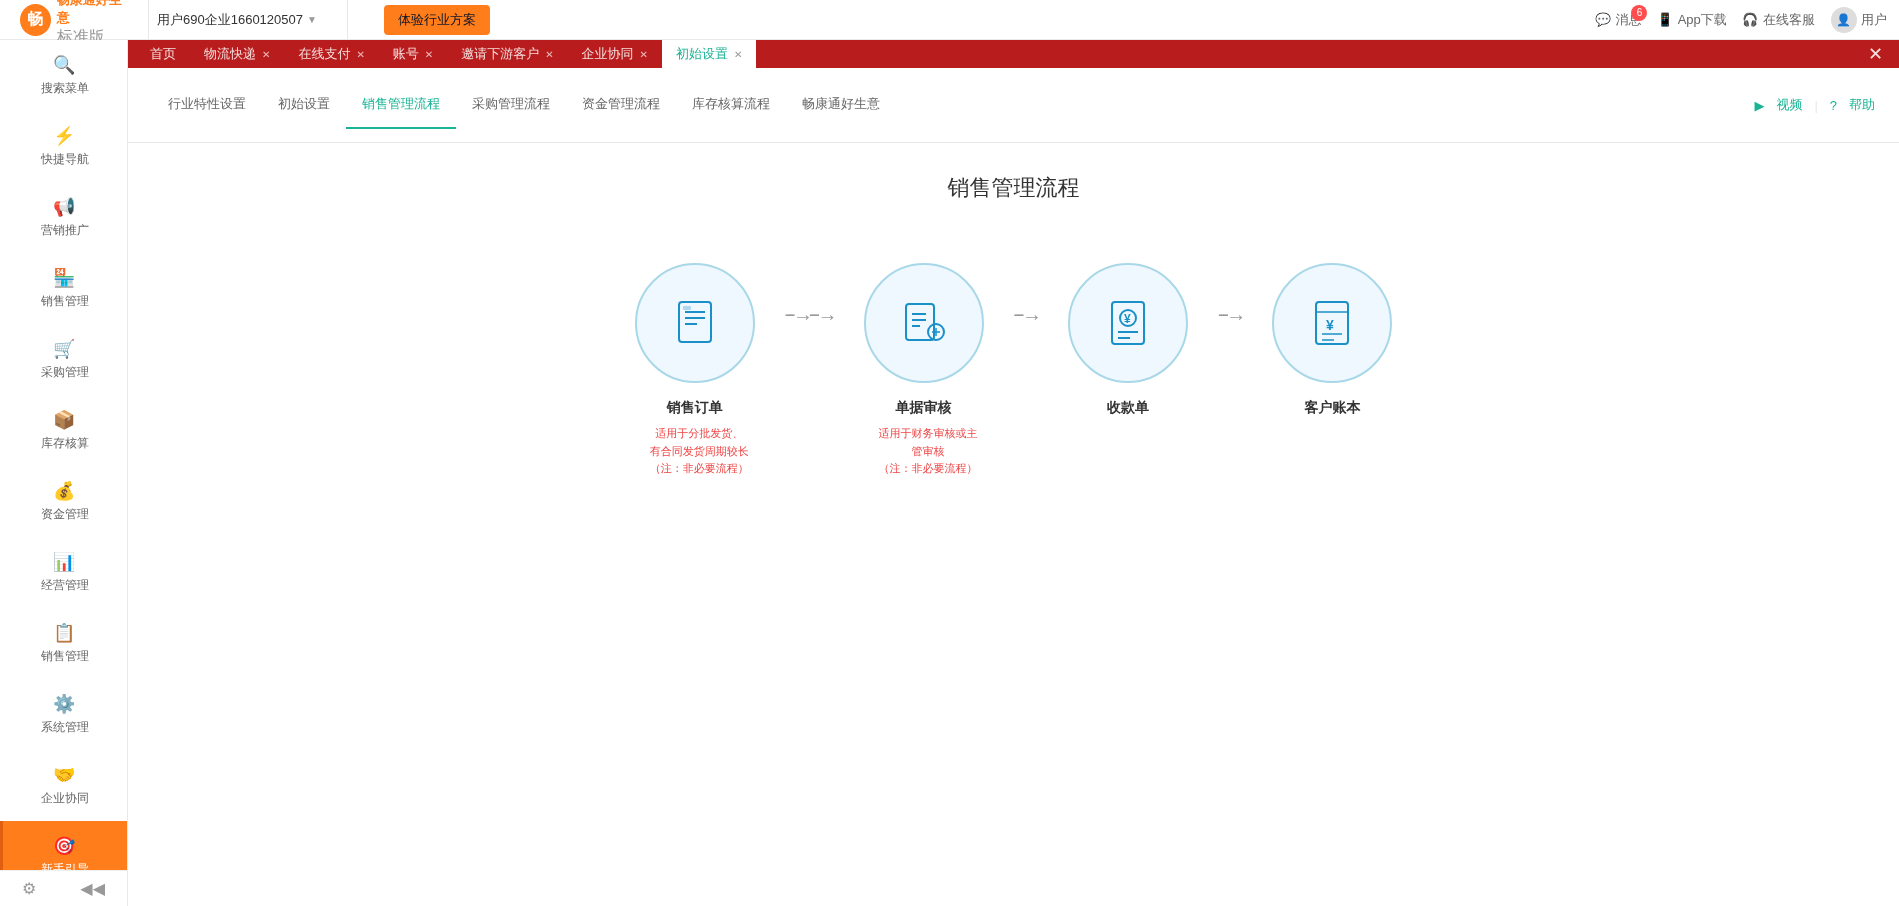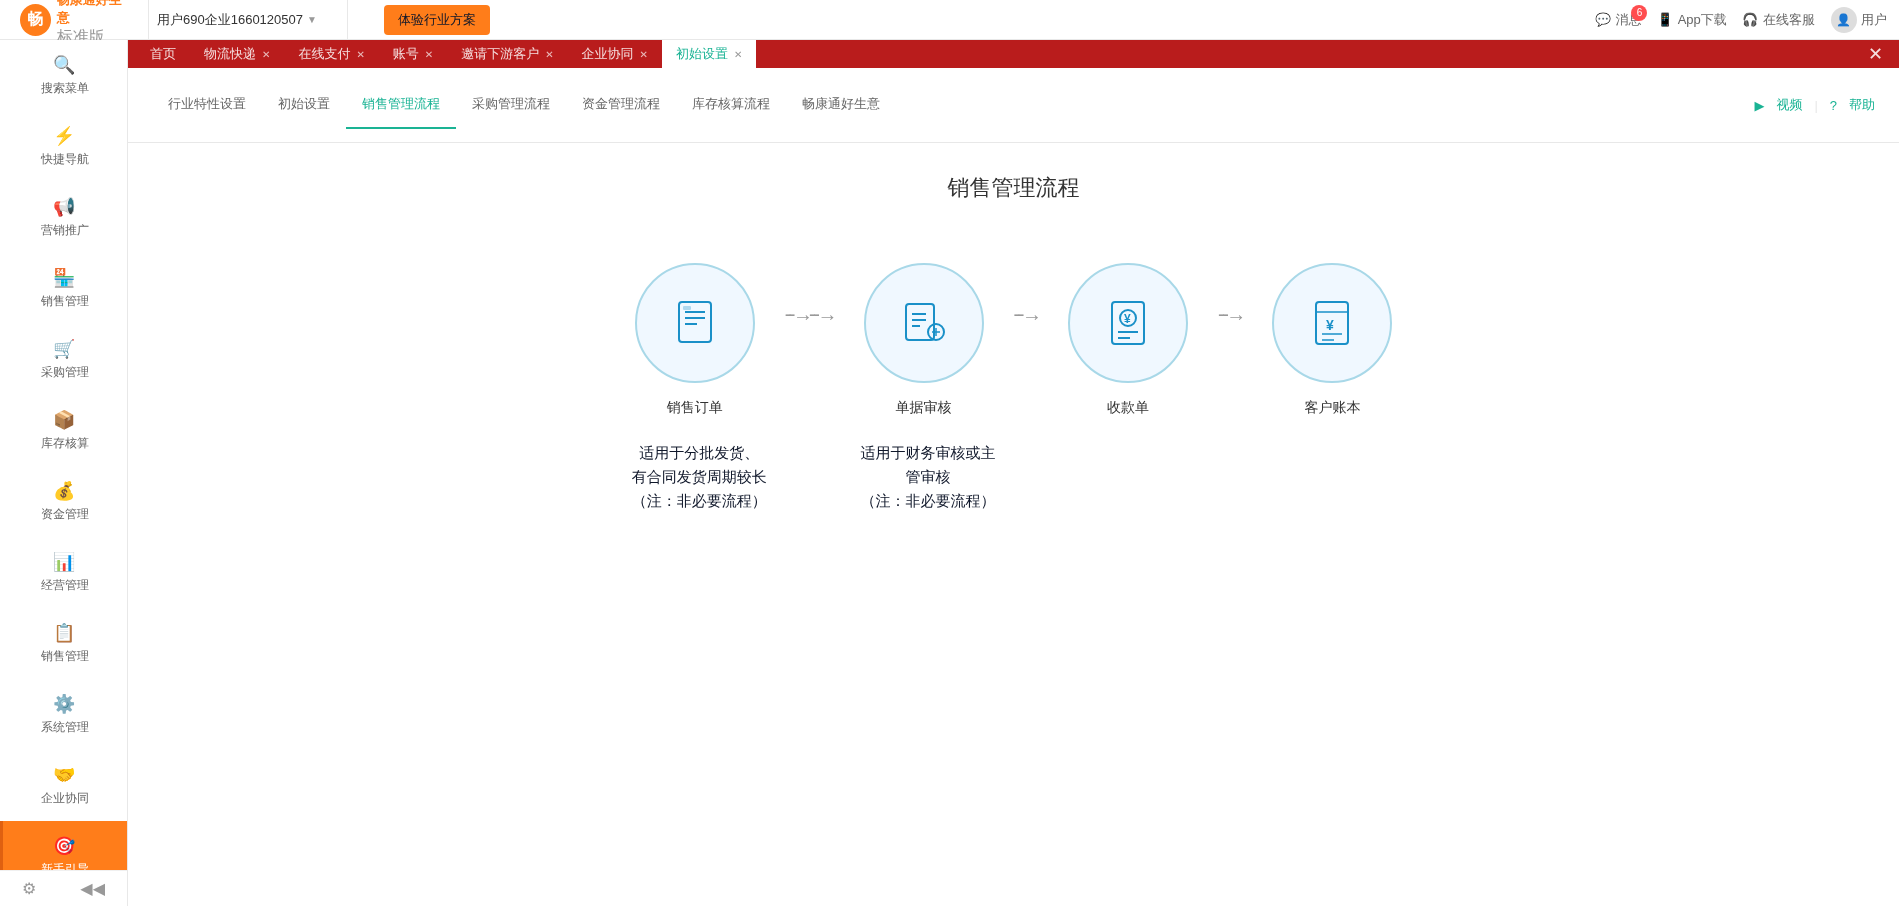--- a/index.html
+++ b/index.html
@@ -51,22 +51,22 @@
     .sub-tab-actions { margin-left: auto; display: flex; align-items: center; gap: 12px; color: #1ab394; font-size: 13px; }
 
     
     .page-content { padding: 30px 40px; }
     .page-title { text-align: center; font-size: 22px; color: #333; font-weight: normal; margin-bottom: 60px; }
 
     
     .flow-chart { display: flex; align-items: flex-start; justify-content: center; gap: 0; }
     .flow-item { display: flex; flex-direction: column; align-items: center; width: 180px; }
     .flow-circle { width: 120px; height: 120px; border-radius: 50%; border: 2px solid #a8d8e8; background: #f0f8ff; display: flex; align-items: center; justify-content: center; margin-bottom: 16px; }
-    .flow-label { font-size: 14px; color: #333; font-weight: 400; margin-bottom: 24px; text-align: right; }
-    .flow-desc { font-size: 15px; color: #0f172a; text-align: center; line-height: 1.6; margin-left: 9px; }
+    .flow-label { font-size: 14px; color: #333; font-weight: 700; margin-bottom: 8px; text-align: right; }
+    .flow-desc { font-size: 11px; color: #ef4444; text-align: center; line-height: 1.6; margin-left: 9px; }
     .flow-arrow { display: flex; align-items: center; padding-top: 40px; color: #999; font-size: 20px; letter-spacing: -4px; }
 
     
     .icon-svg { width: 52px; height: 52px; }
   </style>
 </head>
 <body>
 
 <div class="app-wrapper">
 

